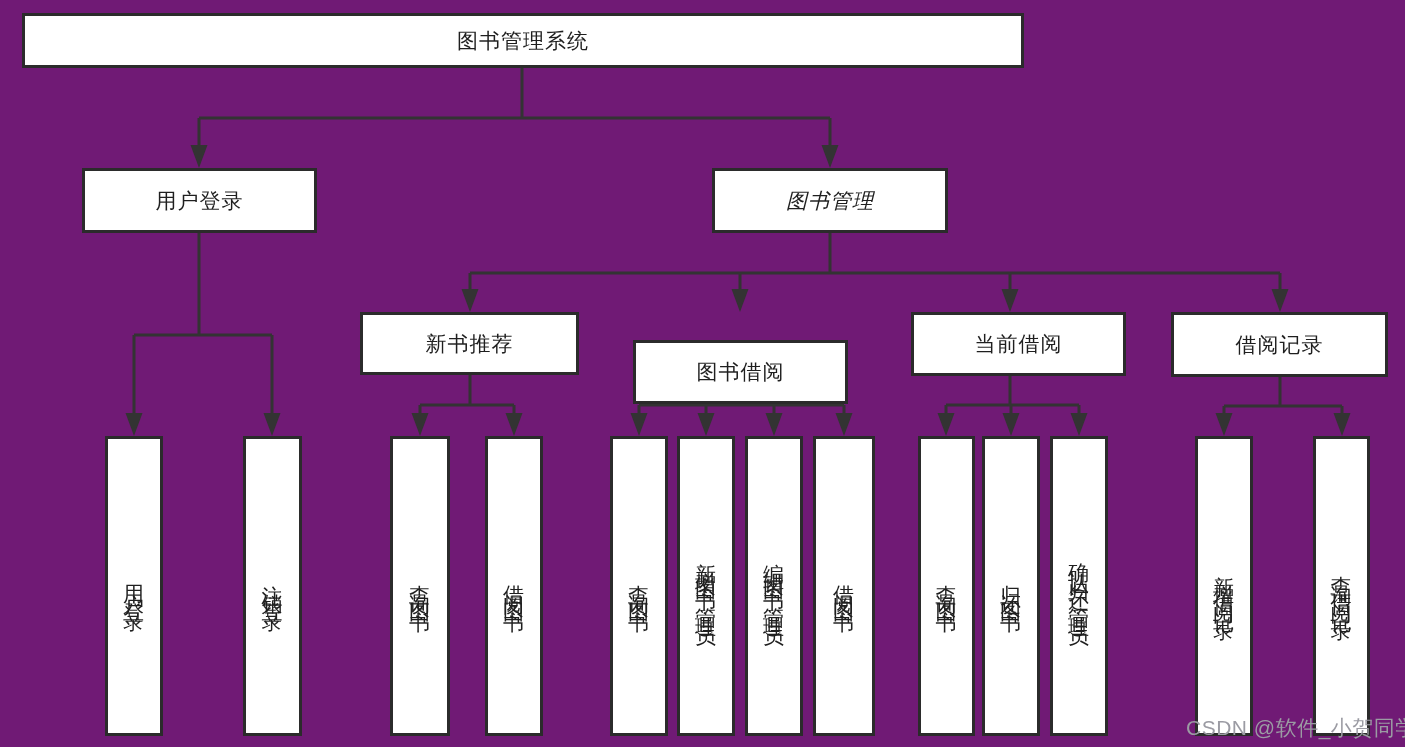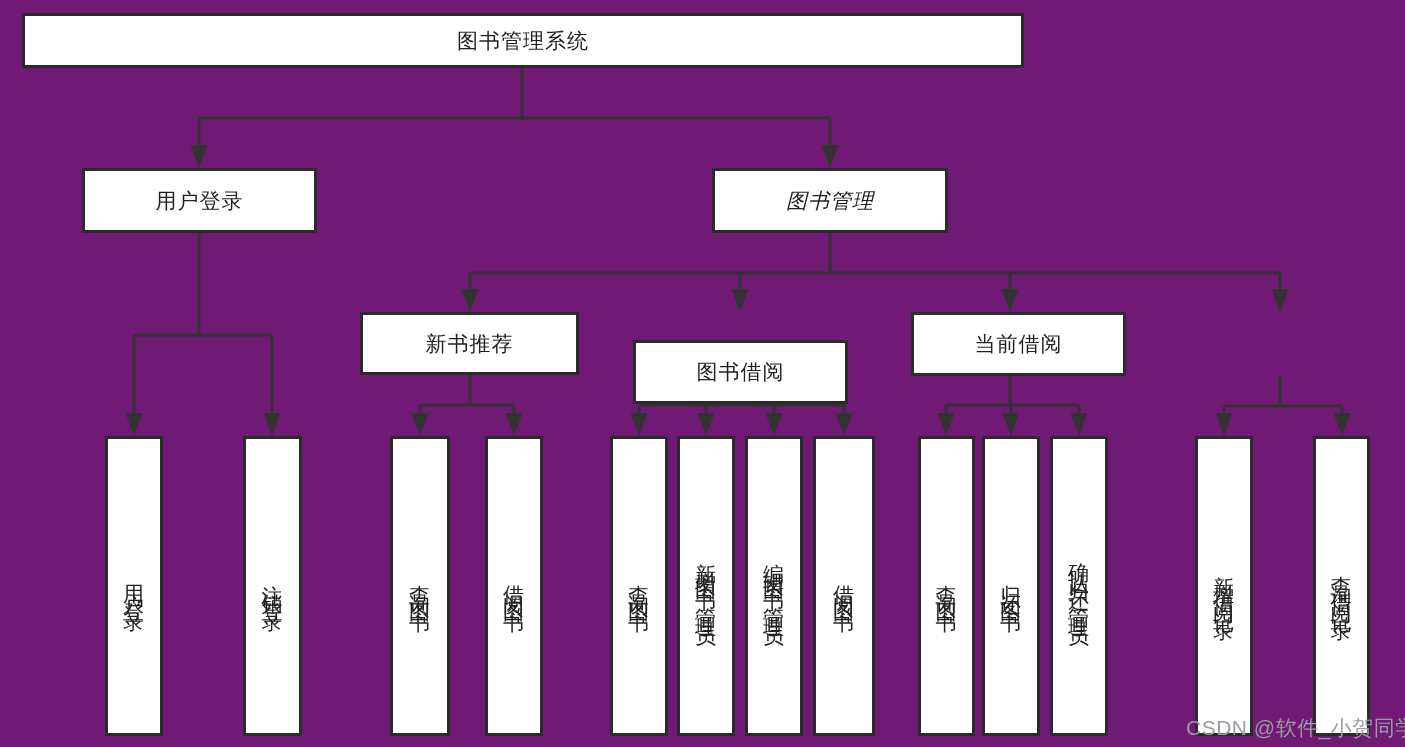--- a/index.html
+++ b/index.html
@@ -97,20 +97,23 @@
 
   <div class="box" style="left:360px; top:312px; width:219px; height:63px;">
     <span class="lbl">新书推荐</span>
   </div>
   <div class="box" style="left:633px; top:312px; width:215px; height:64px;margin-top:28px;">
     <span class="lbl">图书借阅</span>
   </div>
   <div class="box" style="left:903px; top:312px; width:215px; height:64px;margin-left:8px;">
     <span class="lbl">当前借阅</span>
   </div>
+  <div class="box" style="left:1171px; top:312px; width:217px; height:65px;">
+    <span class="lbl">借阅记录</span>
+  </div>
 
   <div class="box leaf" style="left:105px; top:436px; width:58px; height:300px;">
     <span class="lbl">用户登录</span>
   </div>
   <div class="box leaf" style="left:243px; top:436px; width:59px; height:300px;">
     <span class="lbl">注销登录</span>
   </div>
 
   <div class="box leaf" style="left:390px; top:436px; width:60px; height:300px;">
     <span class="lbl">查询图书</span>

